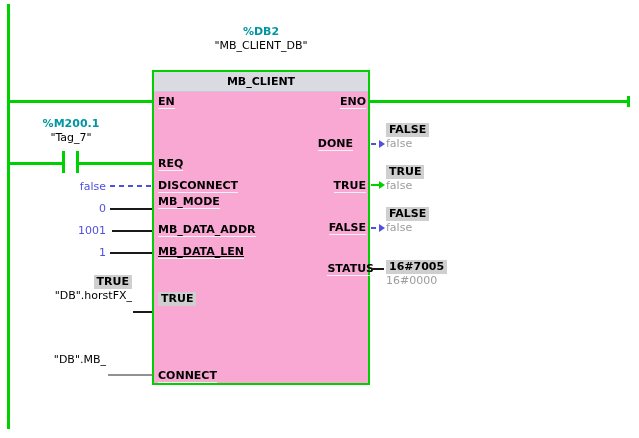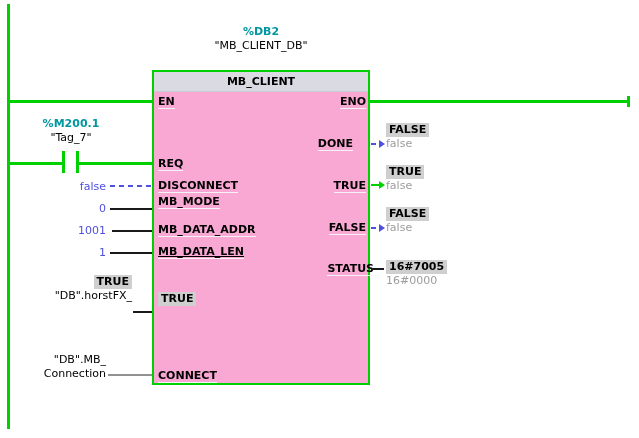--- a/index.html
+++ b/index.html
@@ -96,21 +96,20 @@
   <div class="wire-black" style="left:110px;top:252px;width:42px;"></div>
 
   <div class="right-col" style="left:10px;top:275px;width:122px;">
     <div><span class="badge">TRUE</span></div>
     <div class="opnd">"DB".horstFX_</div>
   </div>
   <div class="wire-black" style="left:133px;top:311px;width:19px;"></div>
 
   <div class="right-col" style="left:10px;top:353px;width:96px;">
     <div class="opnd">"DB".MB_</div>
-    <div class="opnd">Connection</div>
   </div>
   <div class="wire-gray" style="left:108px;top:374px;width:44px;"></div>
 
   <div class="wire-green" style="left:370px;top:100px;width:258px;"></div>
   <div class="tick-green" style="left:627px;top:96px;"></div>
 
   <div class="wire-dash-blue" style="left:371px;top:143px;width:10px;"></div>
   <div class="arrow-blue" style="left:379px;top:140px;"></div>
   <div class="mon-stack" style="left:386px;top:123px;">
     <div><span class="badge">FALSE</span></div>

